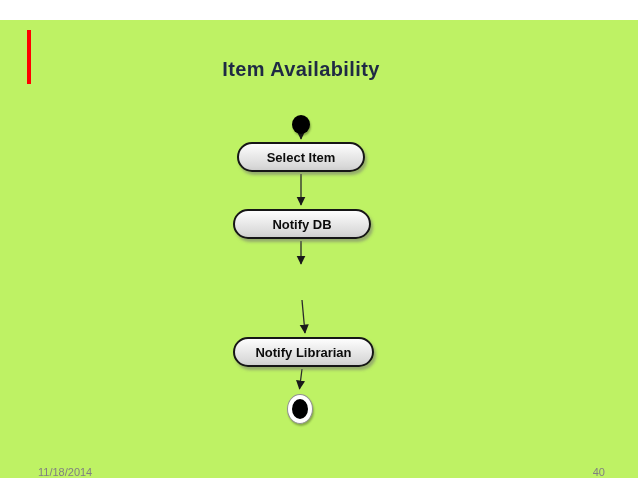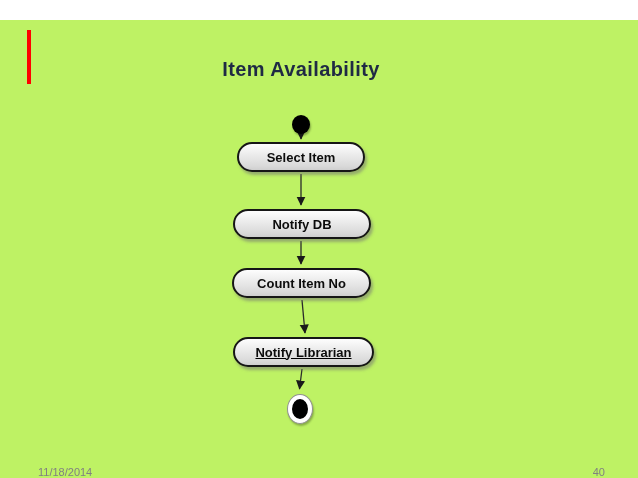--- a/index.html
+++ b/index.html
@@ -71,21 +71,21 @@
   }
   .node span {
     font-size: 13px;
     font-weight: 700;
     color: #0c0c0c;
     white-space: nowrap;
   }
   .node1 { left: 237px; top: 122px; width: 128px; }
   .node2 { left: 233px; top: 189px; width: 138px; }
   .node3 { left: 232px; top: 248px; width: 139px; }
-  .node4 { left: 233px; top: 317px; width: 141px; text-decoration: underline; }
+  .node4 { left: 233px; top: 317px; width: 141px; }
   .end-node {
     position: absolute;
     left: 287px;
     top: 374px;
     width: 26px;
     height: 30px;
     background: #ffffff;
     border: 1px solid #909090;
     border-radius: 50%;
     box-shadow: 1px 2px 2px rgba(0,0,0,0.28);
@@ -143,23 +143,20 @@
     <div class="start-node"></div>
 
     <div class="node node1">
       <span>Select Item</span>
     </div>
 
     <div class="node node2">
       <span>Notify DB</span>
     </div>
 
-    <div class="node node3">
-      <span>Count Item No</span>
-    </div>
 
     <div class="node node4">
       <span>Notify Librarian</span>
     </div>
 
     <div class="end-node">
       <div class="end-node-inner"></div>
     </div>
 
   </div>

